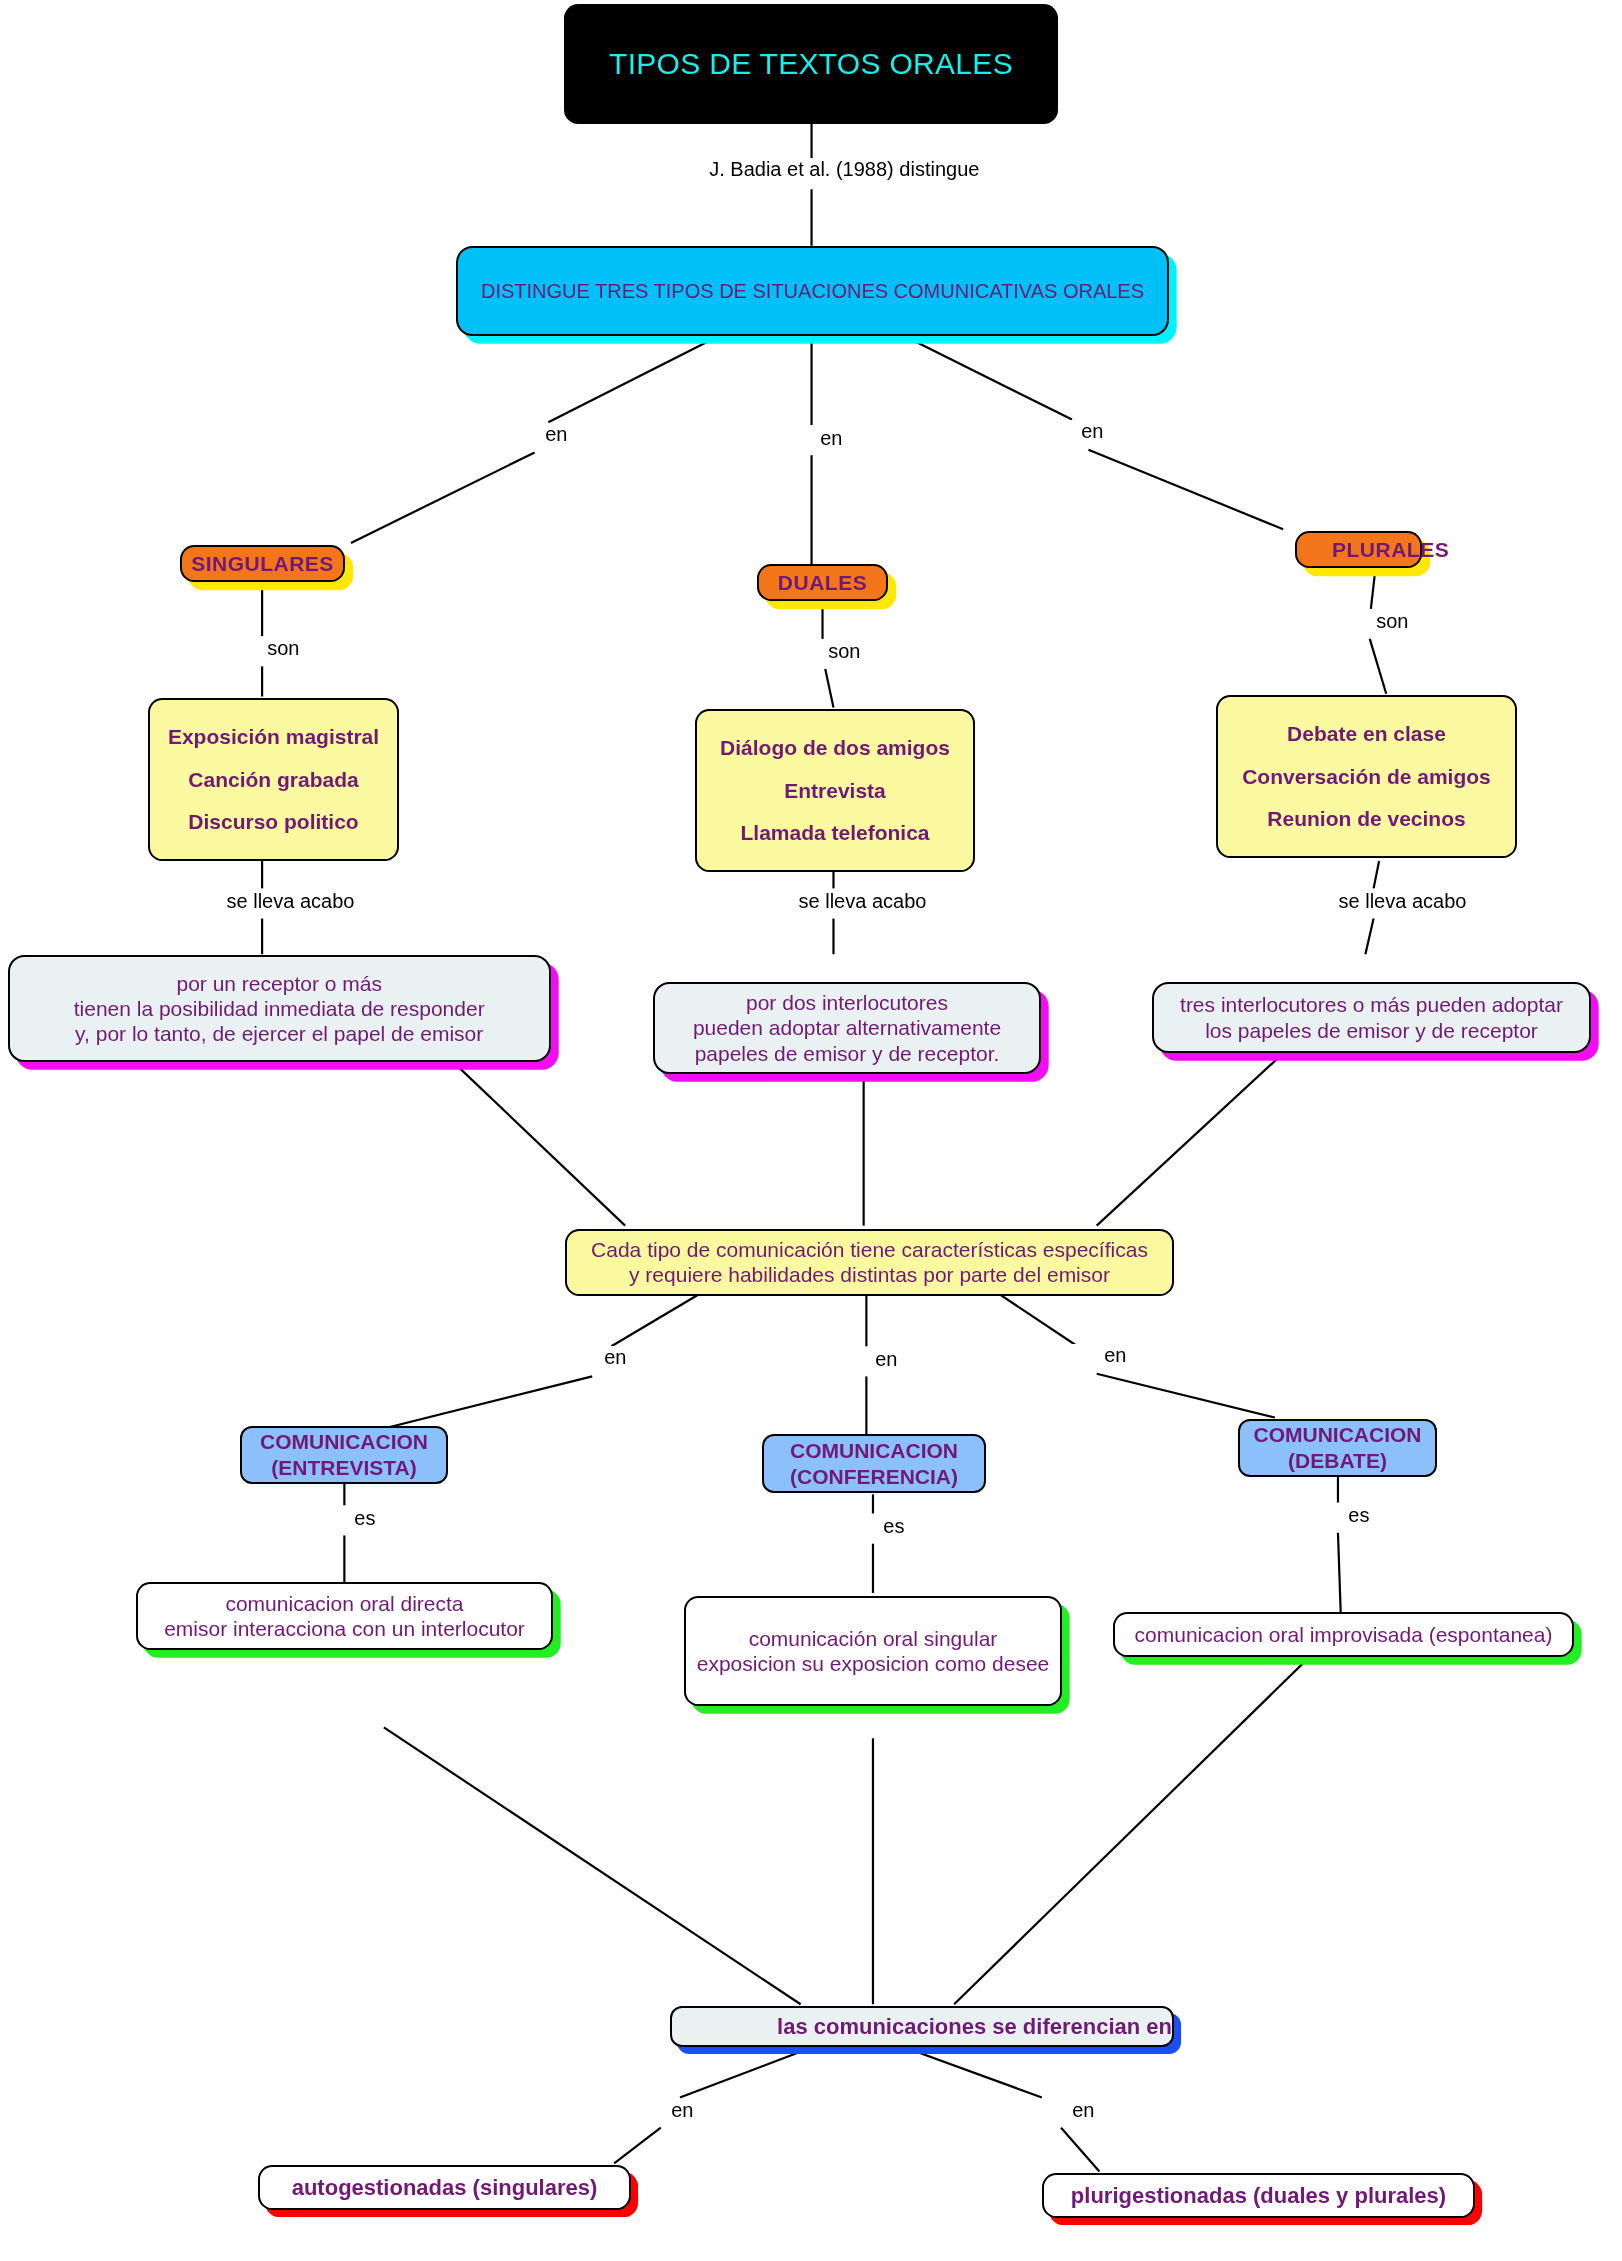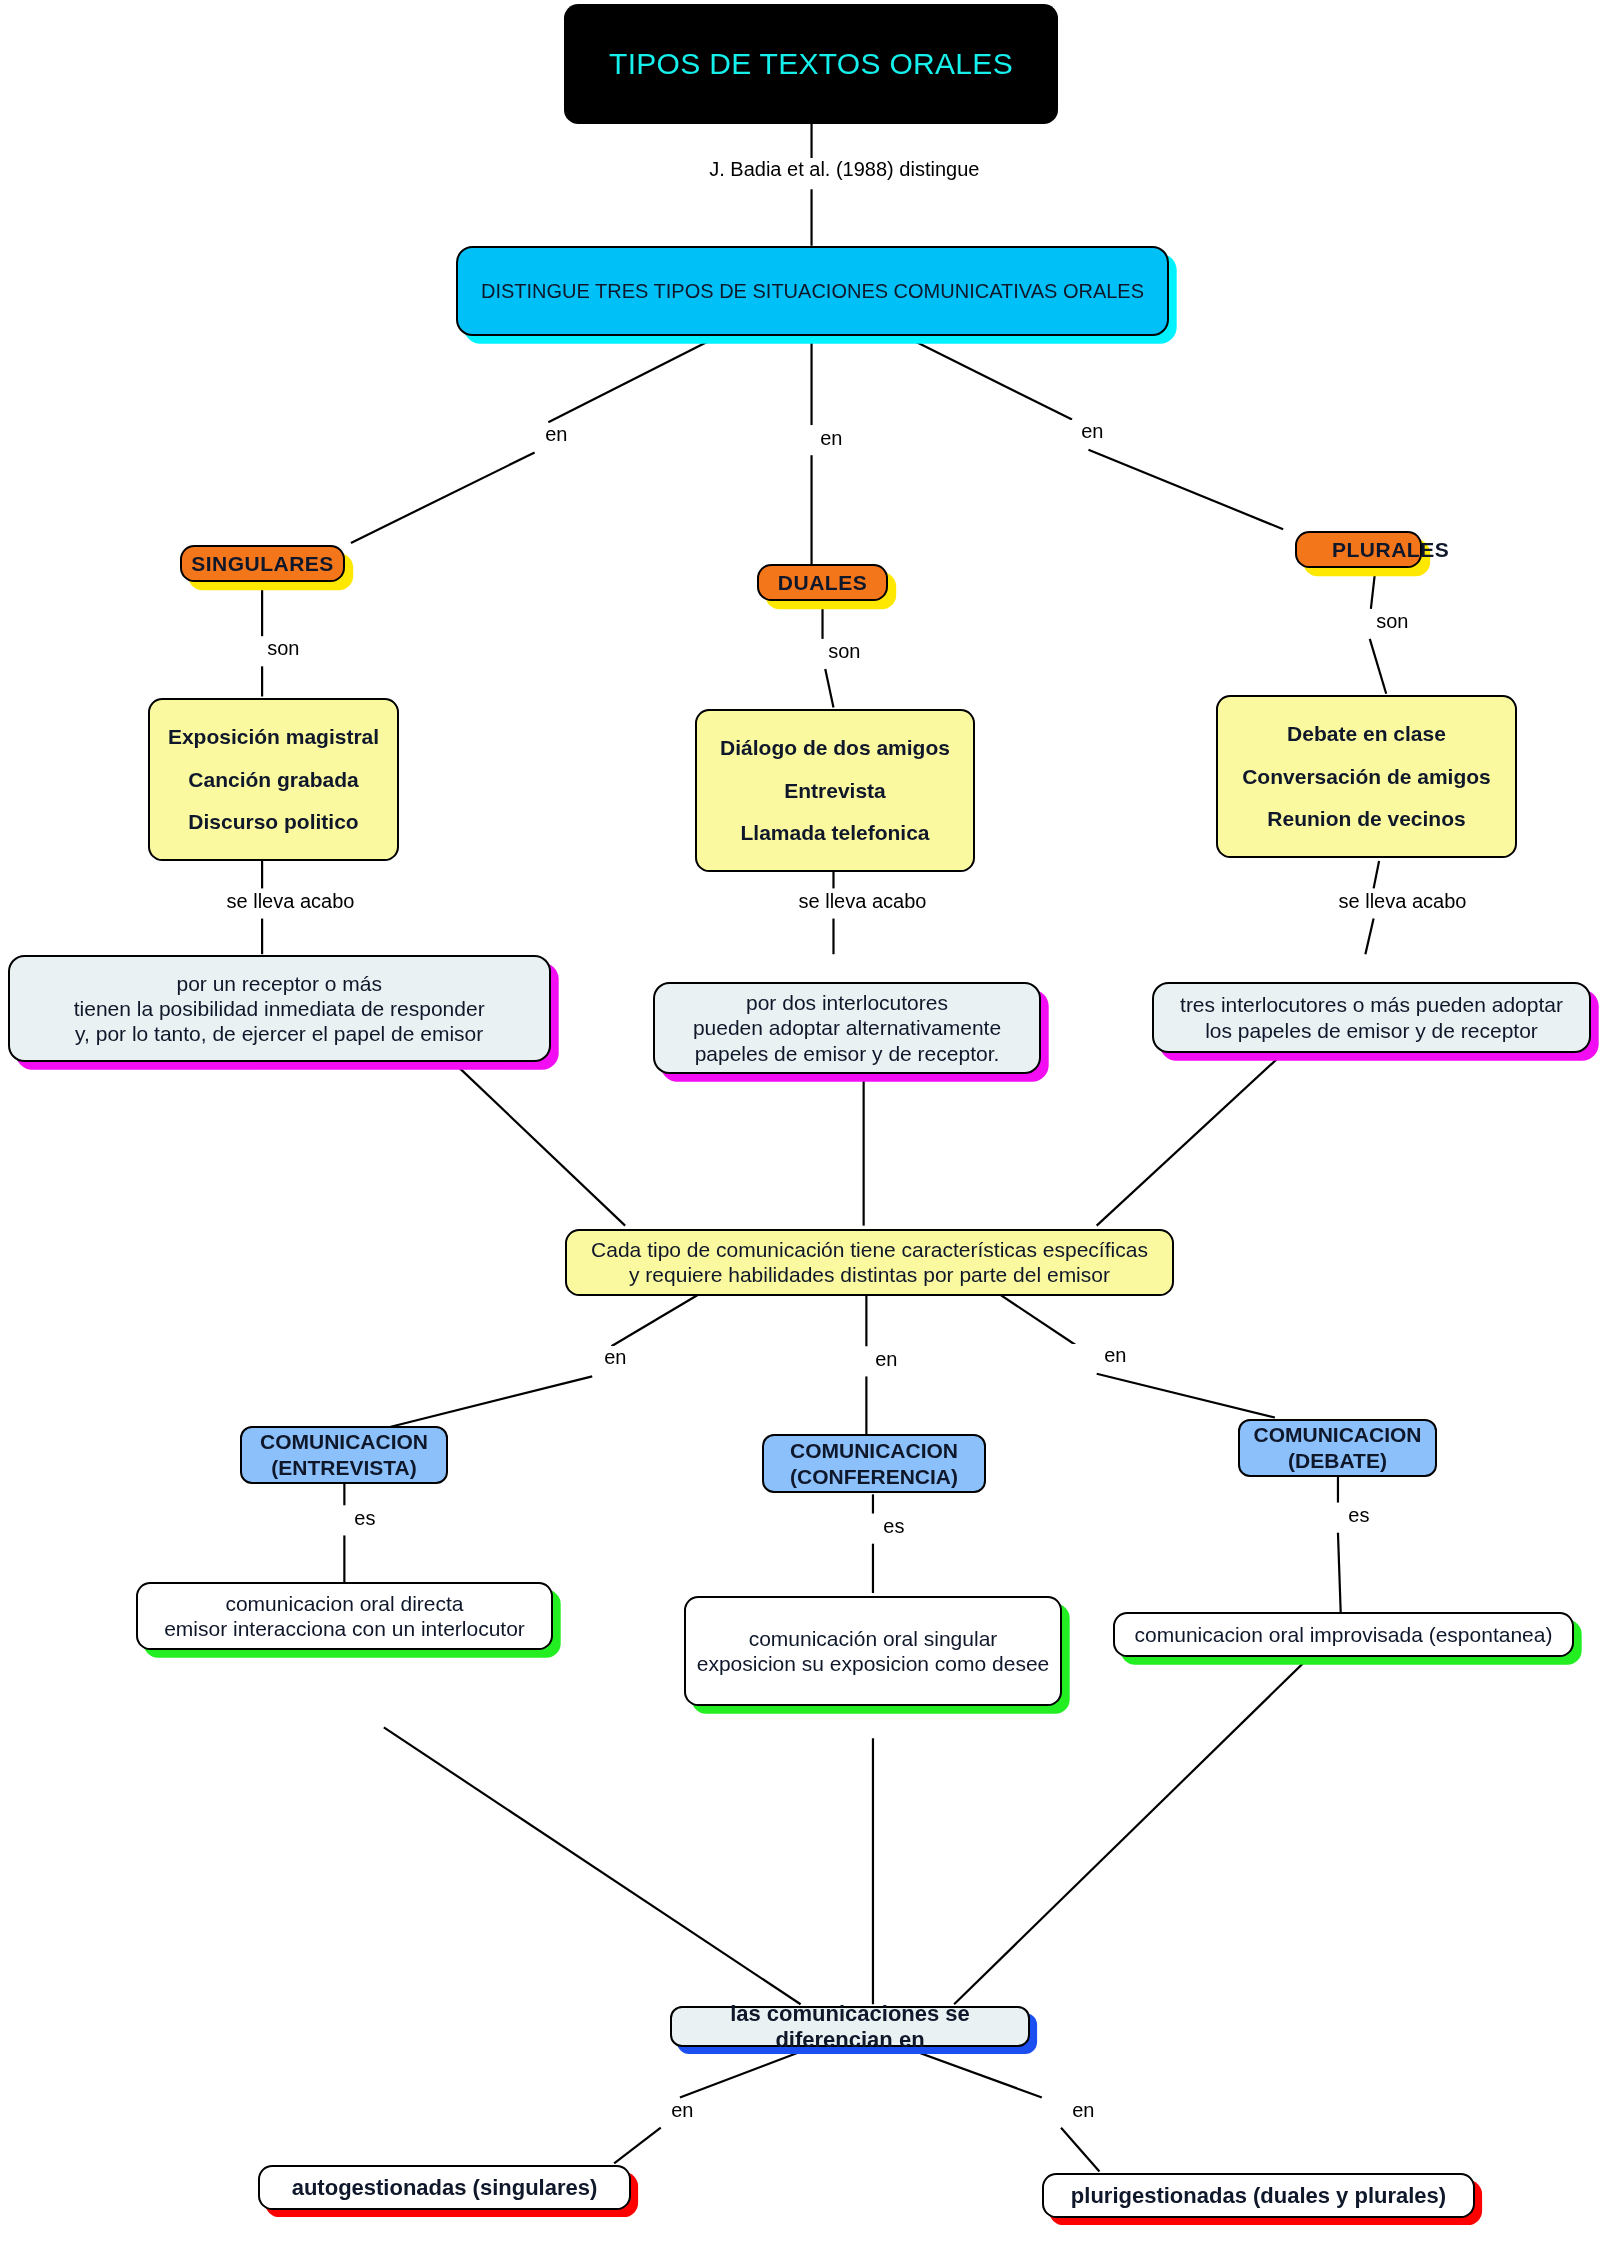--- a/index.html
+++ b/index.html
@@ -29,21 +29,21 @@
   }
 
   .node {
     position: absolute;
     box-sizing: border-box;
     display: flex;
     flex-direction: column;
     align-items: center;
     justify-content: center;
     text-align: center;
-    color: #0f172a;
+    color: #701a75;
   }
   .node .line { display: block; width: 100%; }
 
   
   .n-title {
     background: #000000;
     border-radius: 14.3px;
     color: #16f0ec;
     font-size: 30px;
     letter-spacing: 0.3px;
@@ -323,21 +323,21 @@
 
   <div class="node n-white-green" style="left:684px; top:1596px; width:378px; height:110px;">
     <span class="line">comunicación oral singular</span>
     <span class="line">exposicion su exposicion como desee</span>
   </div>
 
   <div class="node n-white-green" style="left:1113px; top:1612px; width:461px; height:45px;">
     <span class="line">comunicacion oral improvisada (espontanea)</span>
   </div>
 
-  <div class="node n-pale-blue" style="left:670px; top:2006px; width:360px; height:41px;">
+  <div class="node n-pale-blue" style="left:670px; top:2006px; width:504px; height:41px;text-align:right;">
     <span class="line">las comunicaciones se diferencian en</span>
   </div>
 
   <div class="linklabel" style="left:636px; top:2099px; width:53px;">en</div>
   <div class="linklabel" style="left:1037px; top:2099px; width:53px;">en</div>
 
   <div class="node n-white-red" style="left:258px; top:2165px; width:373px; height:45px;">
     <span class="line">autogestionadas (singulares)</span>
   </div>
 

